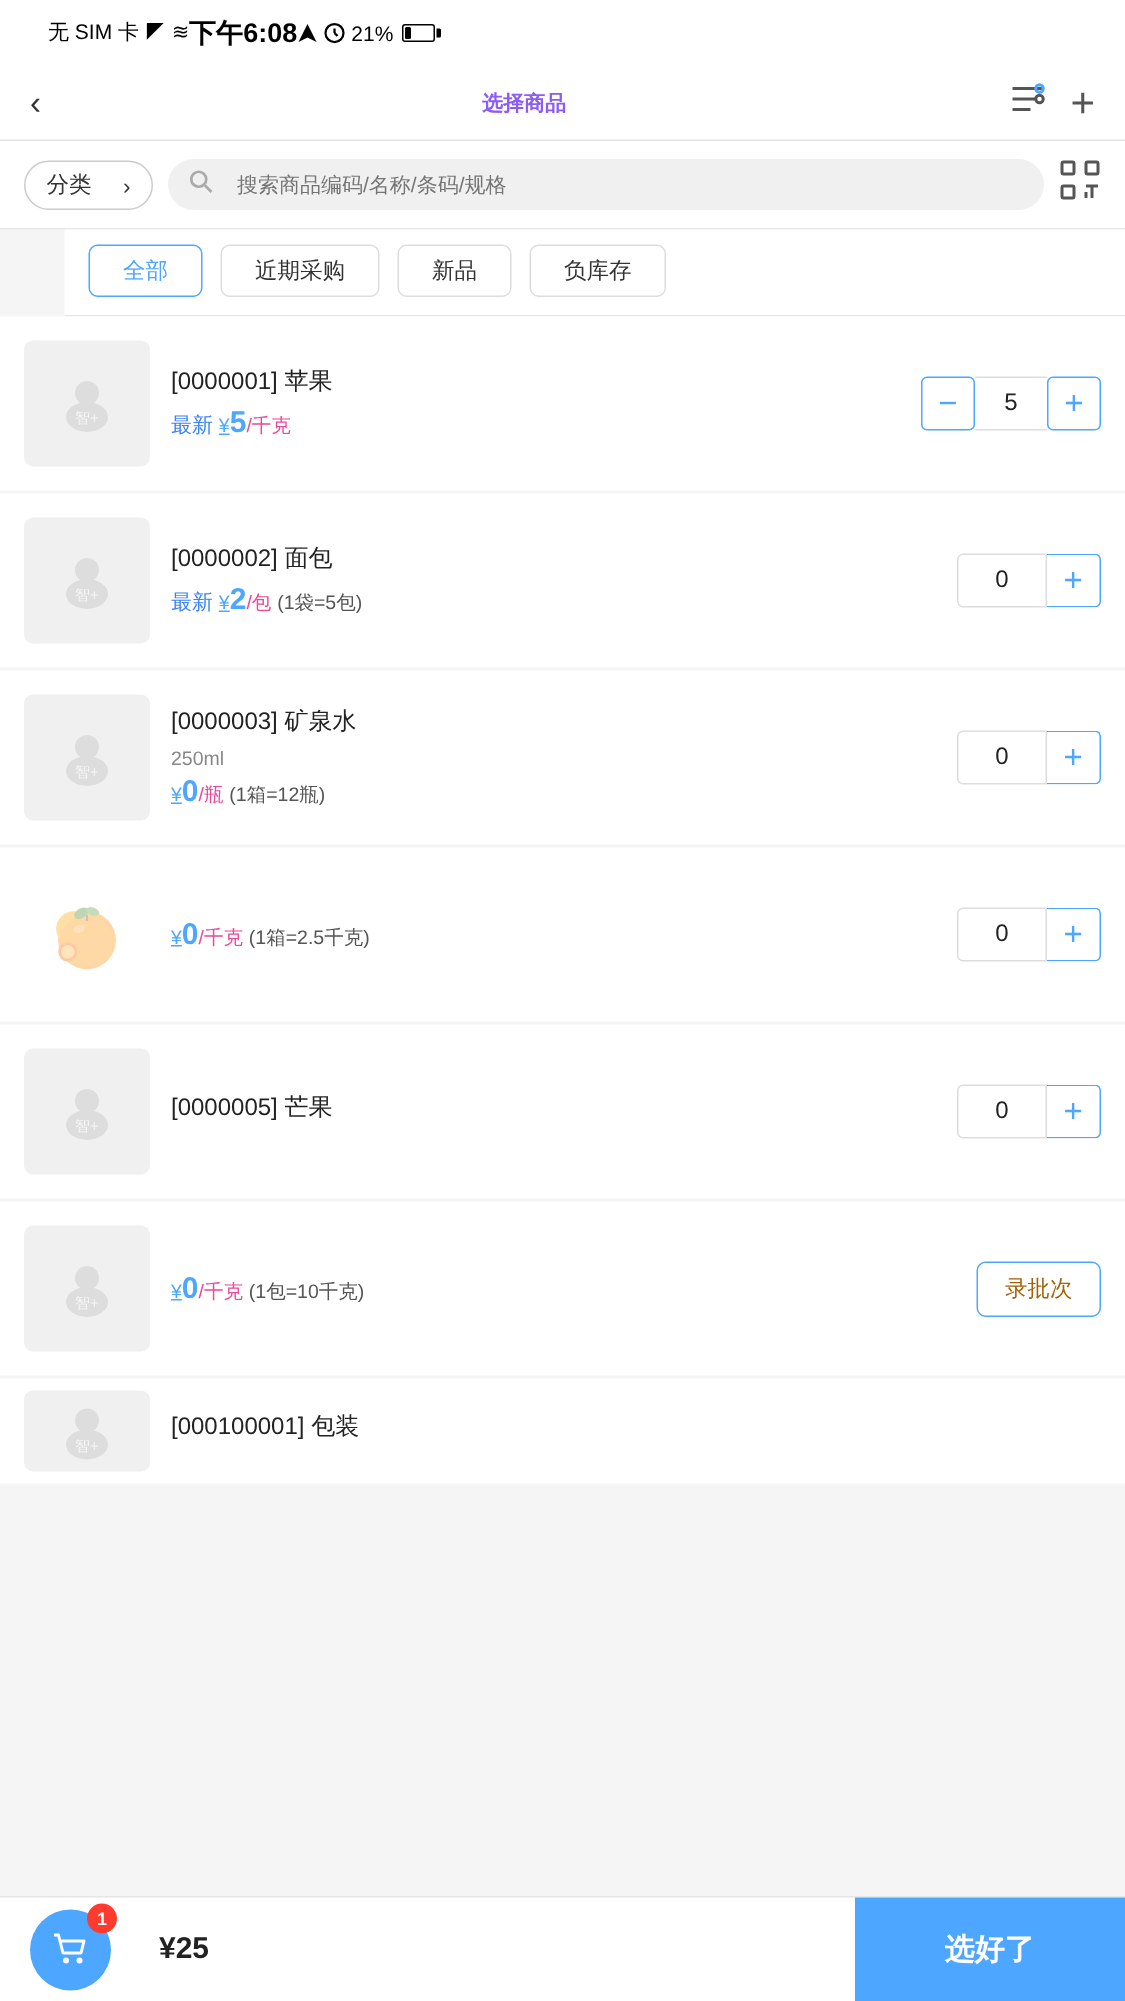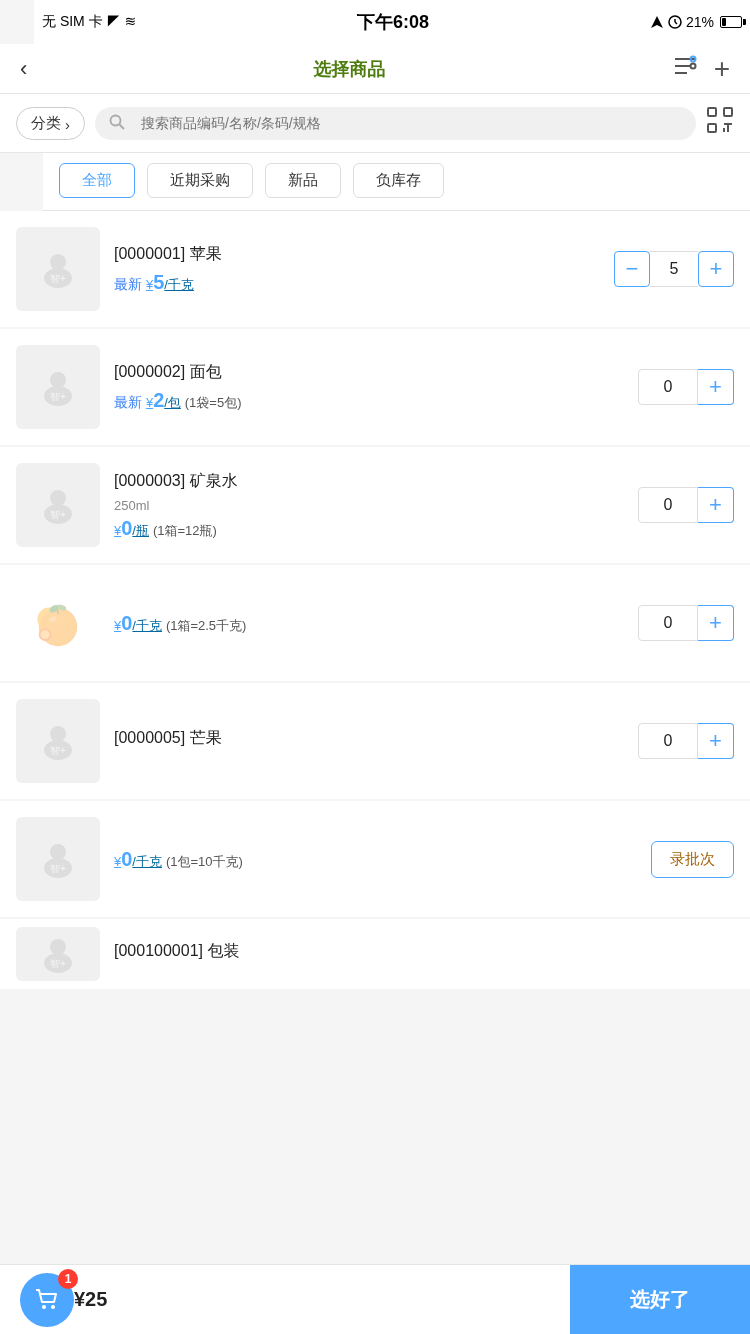--- a/index.html
+++ b/index.html
@@ -11,25 +11,24 @@
       min-height: 1334px;
       overflow-x: hidden;
     }
 
     
     .status-bar {
       background: #fff;
       height: 44px;
       display: flex;
       align-items: center;
-      justify-content: space-between;
-      padding: 0 8px;
+      justify-content: flex-start;
+      padding: 0 32px;
       font-size: 15px;
       font-weight: 500;
-      margin-left: 34px;
     }
     .status-left { font-size: 14px; color: #000; }
     .status-center { font-size: 18px; font-weight: 600; color: #000; }
     .status-right { font-size: 14px; color: #000; display: flex; align-items: center; gap: 4px; }
     .battery-icon {
       display: inline-block;
       width: 22px;
       height: 12px;
       border: 1.5px solid #000;
       border-radius: 2px;
@@ -66,23 +65,23 @@
       justify-content: space-between;
       padding: 0 20px;
       border-bottom: 1px solid #e5e5e5;
     }
     .nav-back {
       font-size: 22px;
       color: #333;
       cursor: pointer;
     }
     .nav-title {
-      font-size: 18px;
+      font-size: 14px;
       font-weight: 600;
-      color: #4d7c0f;
+      color: #8b5cf6;
     }
     .nav-actions {
       display: flex;
       align-items: center;
       gap: 16px;
     }
     .nav-filter-icon, .nav-add-icon {
       font-size: 22px;
       color: #555;
       cursor: pointer;
@@ -93,21 +92,21 @@
       background: #fff;
       padding: 12px 16px;
       display: flex;
       align-items: center;
       gap: 10px;
       border-bottom: 1px solid #e5e5e5;
     }
     .category-btn {
       display: flex;
       align-items: flex-end;
-      gap: 4px;
+      gap: 21px;
       border: 1px solid #ccc;
       border-radius: 20px;
       padding: 6px 14px;
       font-size: 15px;
       color: #333;
       background: #fff;
       white-space: nowrap;
       cursor: pointer;
     }
     .search-input-wrap {
@@ -207,21 +206,21 @@
       color: #888;
       margin-bottom: 4px;
     }
     .product-price {
       font-size: 14px;
       color: #333;
     }
     .price-label { color: #3b82f6; }
     .price-unit { color: #4da6ff; font-size: 13px; text-decoration: underline; }
     .price-num { color: #4da6ff; font-size: 20px; font-weight: 700; }
-    .price-per { color: #0369a1; font-size: 13px; text-decoration: underline; }
+    .price-per { color: #ec4899; font-size: 13px; }
     .price-pack { color: #555; font-size: 13px; }
 
     
     .qty-control {
       display: flex;
       align-items: center;
       gap: 0;
       margin-left: auto;
       flex-shrink: 0;
     }
@@ -330,21 +329,21 @@
       font-size: 12px;
       display: flex;
       align-items: center;
       justify-content: center;
       font-weight: 700;
     }
     .cart-total {
       font-size: 20px;
       font-weight: 700;
       color: #222;
-      margin-left: 0;
+      margin-left: 32px;
       flex: 1;
     }
     .confirm-btn {
       height: 70px;
       width: 180px;
       background: #4da6ff;
       color: #fff;
       font-size: 20px;
       font-weight: 600;
       border: none;

